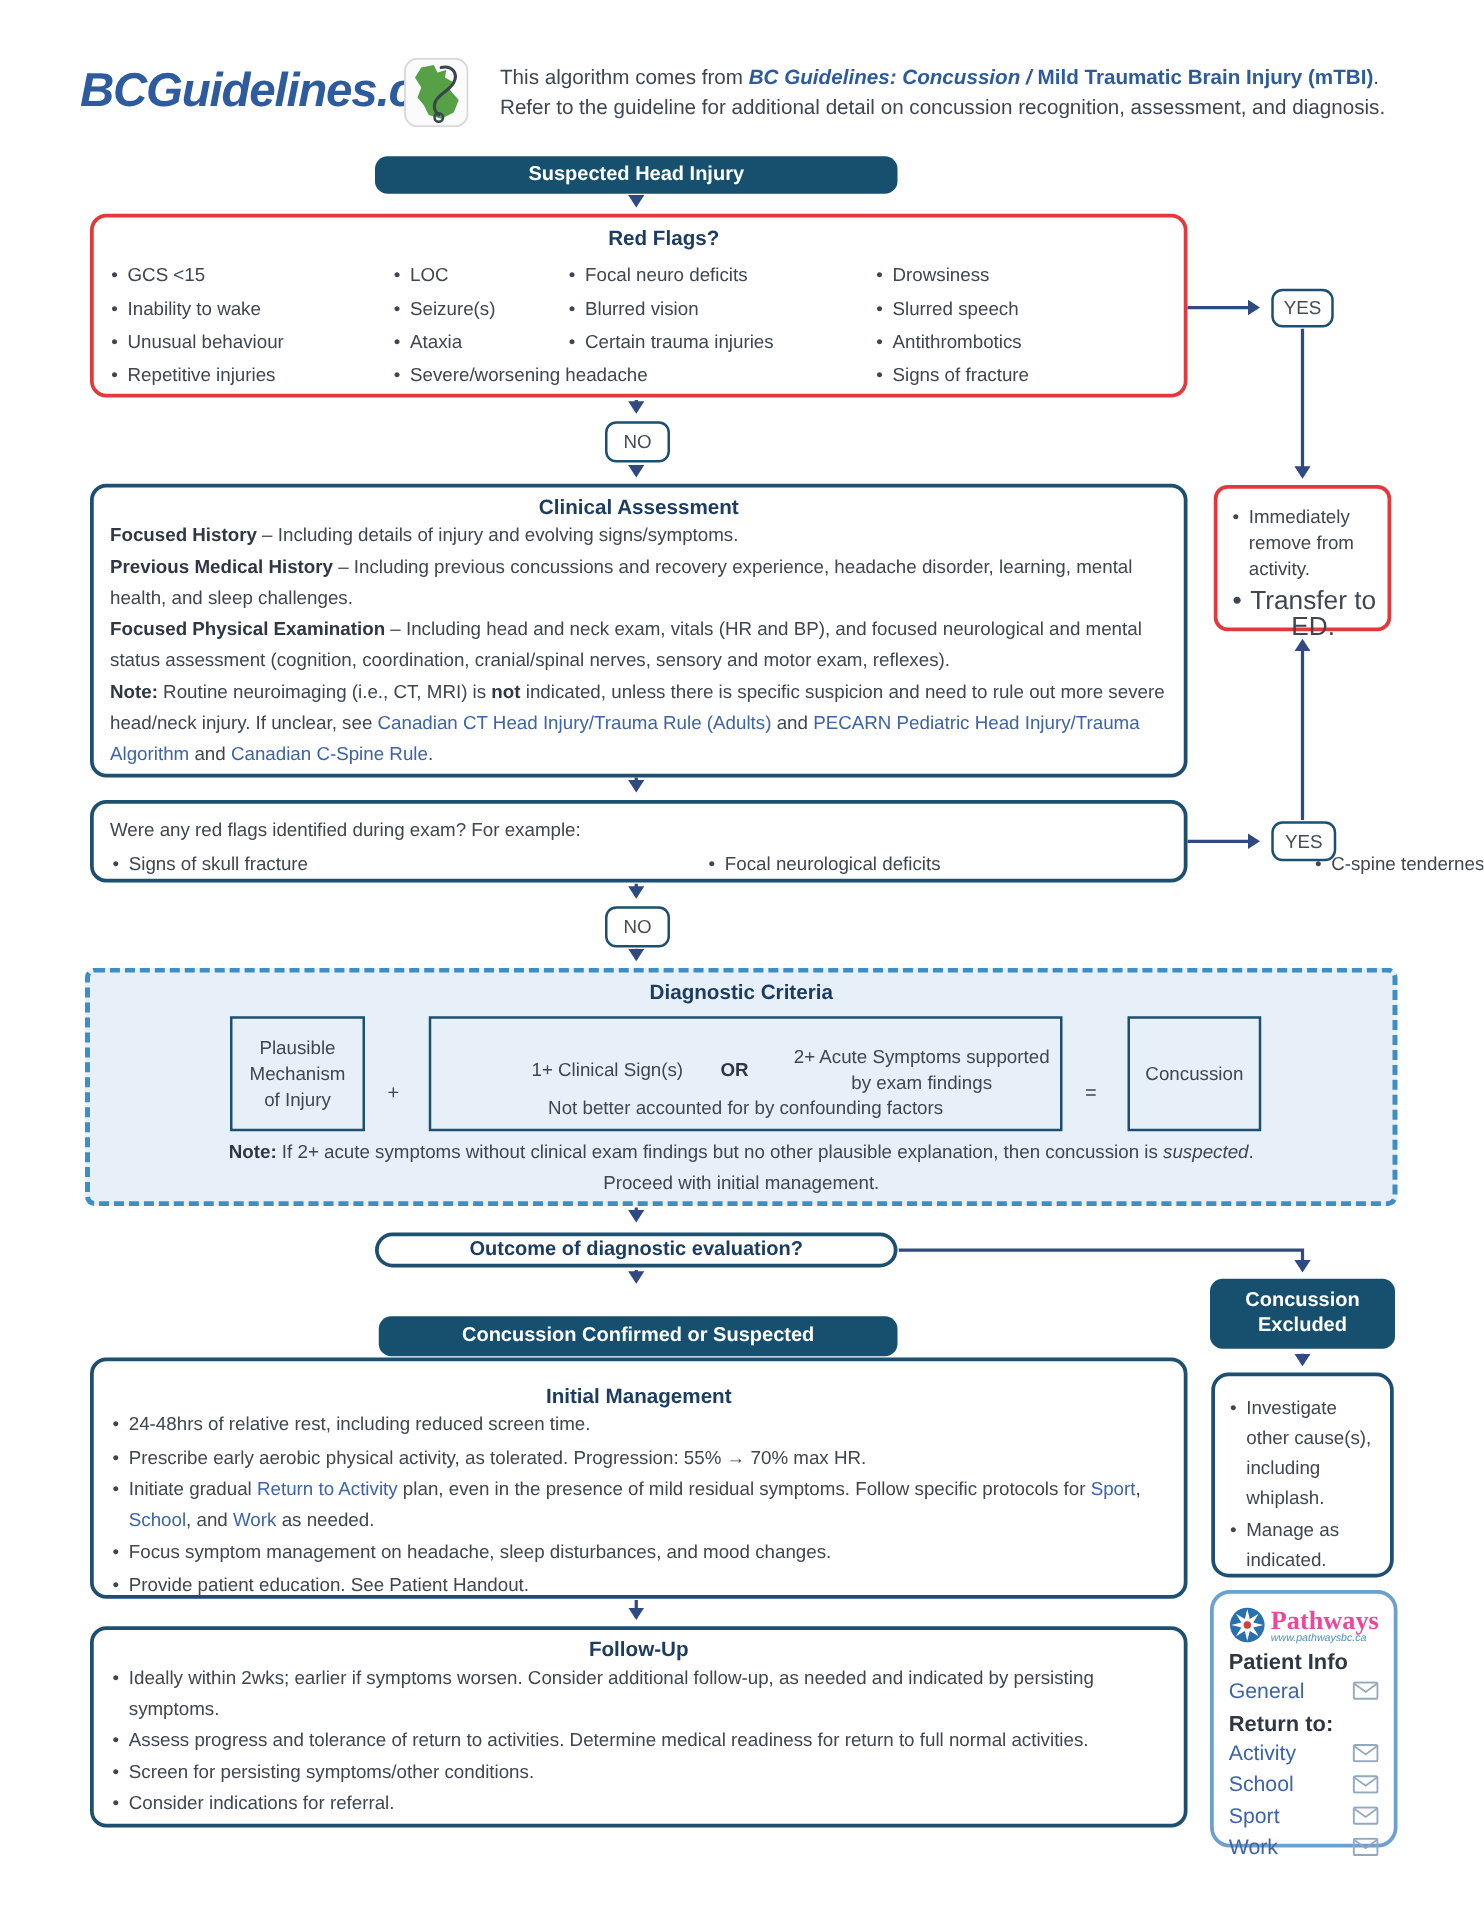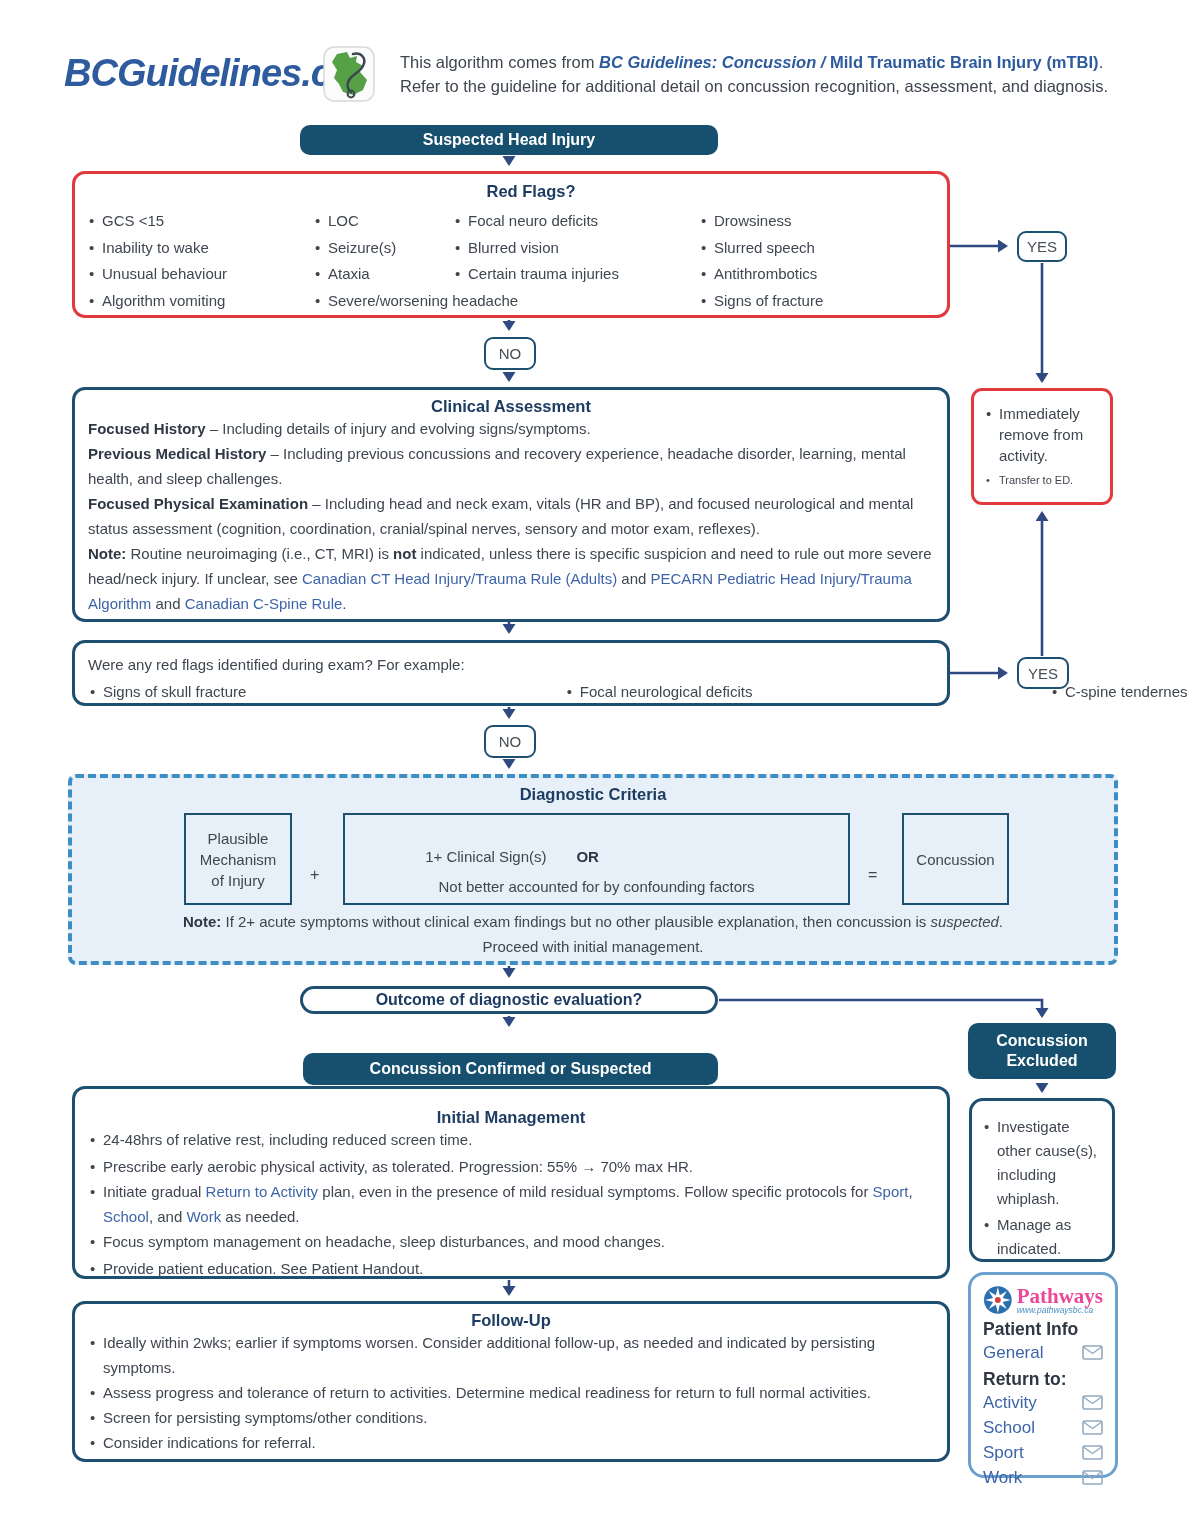--- a/index.html
+++ b/index.html
@@ -96,21 +96,21 @@
   </div>
 
   <div class="abs box-dark" style="left:300px;top:125px;width:418px;height:30px;">Suspected Head Injury</div>
 
   <div class="abs box-red" style="left:72px;top:171px;width:878px;height:147px;">
     <div class="title" style="margin-top:8px;margin-left:40px;">Red Flags?</div>
     <ul class="plain rf-col" style="left:12px;">
       <li class="bul">GCS &lt;15</li>
       <li class="bul">Inability to wake</li>
       <li class="bul">Unusual behaviour</li>
-      <li class="bul">Algorithm vomiting</li>
+      <li class="bul">Repetitive injuries</li>
     </ul>
     <ul class="plain rf-col" style="left:238px;">
       <li class="bul">LOC</li>
       <li class="bul">Seizure(s)</li>
       <li class="bul">Ataxia</li>
       <li class="bul">Severe/worsening headache</li>
     </ul>
     <ul class="plain rf-col" style="left:378px;">
       <li class="bul">Focal neuro deficits</li>
       <li class="bul">Blurred vision</li>
@@ -122,21 +122,21 @@
       <li class="bul">Antithrombotics</li>
       <li class="bul">Signs of fracture</li>
     </ul>
   </div>
 
   <div class="abs pill" style="left:1017px;top:231px;width:50px;height:31px;">YES</div>
   <div class="abs pill" style="left:484px;top:337px;width:52px;height:33px;">NO</div>
 
   <div class="abs box-red" style="left:971px;top:388px;width:142px;height:117px;padding:12px 8px 0 10px;border-radius:11px;">
     <div class="bul" style="font-size:15px;line-height:21px;margin-bottom:4px;">Immediately remove from activity.</div>
-    <div class="bul" style="font-size:11px;line-height:21px;">Transfer to ED.</div>
+    <div class="bul" style="font-size:21px;line-height:21px;text-align:center;">Transfer to ED.</div>
   </div>
 
   <div class="abs box-outline" style="left:72px;top:387px;width:878px;height:235px;padding:7px 13px;">
     <div class="title">Clinical Assessment</div>
     <div class="body-txt"><span class="lead">Focused History</span><span> – Including details of injury and evolving signs/symptoms.</span></div>
     <div class="body-txt"><span class="lead">Previous Medical History</span><span> – Including previous concussions and recovery experience, headache disorder, learning, mental health, and sleep challenges.</span></div>
     <div class="body-txt"><span class="lead">Focused Physical Examination</span><span> – Including head and neck exam, vitals (HR and BP), and focused neurological and mental status assessment (cognition, coordination, cranial/spinal nerves, sensory and motor exam, reflexes).</span></div>
     <div class="body-txt"><span class="lead">Note:</span><span> Routine neuroimaging (i.e., CT, MRI) is </span><span class="lead">not</span><span> indicated, unless there is specific suspicion and need to rule out more severe head/neck injury. If unclear, see </span><span class="lnk">Canadian CT Head Injury/Trauma Rule (Adults)</span><span> and </span><span class="lnk">PECARN Pediatric Head Injury/Trauma Algorithm</span><span> and </span><span class="lnk">Canadian C-Spine Rule</span><span>.</span></div>
   </div>
 
@@ -154,20 +154,21 @@
 
   <div class="abs diag" style="left:68px;top:774px;width:1050px;height:191px;">
     <div class="title" style="margin-top:7px;">Diagnostic Criteria</div>
 
     <div class="diag-inner" style="left:112px;top:35px;width:108px;height:92px;padding:0 6px;">Plausible Mechanism of Injury</div>
     <div class="opr" style="left:238px;top:88px;">+</div>
 
     <div class="diag-inner" style="left:271px;top:35px;width:507px;height:92px;display:block;">
       <span class="abs" style="left:0;top:31px;width:56%;text-align:center;">1+ Clinical Sign(s)</span>
       <span class="abs" style="left:46%;top:31px;font-weight:bold;color:#2f3744;">OR</span>
+      <span class="abs" style="left:57%;top:20px;width:42%;text-align:center;">2+ Acute Symptoms supported by exam findings</span>
       <span class="abs" style="left:0;bottom:6px;width:100%;text-align:center;">Not better accounted for by confounding factors</span>
     </div>
 
     <div class="opr" style="left:796px;top:88px;">=</div>
     <div class="diag-inner" style="left:830px;top:35px;width:107px;height:92px;">Concussion</div>
 
     <div class="abs" style="left:0;top:131px;width:100%;text-align:center;font-size:15px;line-height:25px;"><span class="lead">Note:</span><span> If 2+ acute symptoms without clinical exam findings but no other plausible explanation, then concussion is </span><span style="font-style:italic;">suspected</span><span>.</span><br><span>Proceed with initial management.</span></div>
   </div>
 
   <div class="abs box-outline" style="left:300px;top:986px;width:418px;height:28px;border-radius:14px;display:flex;align-items:center;justify-content:center;">

